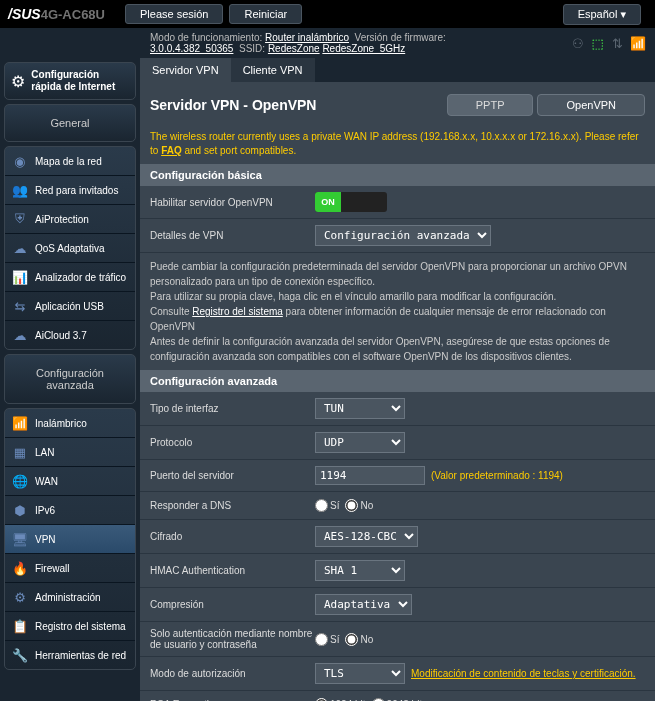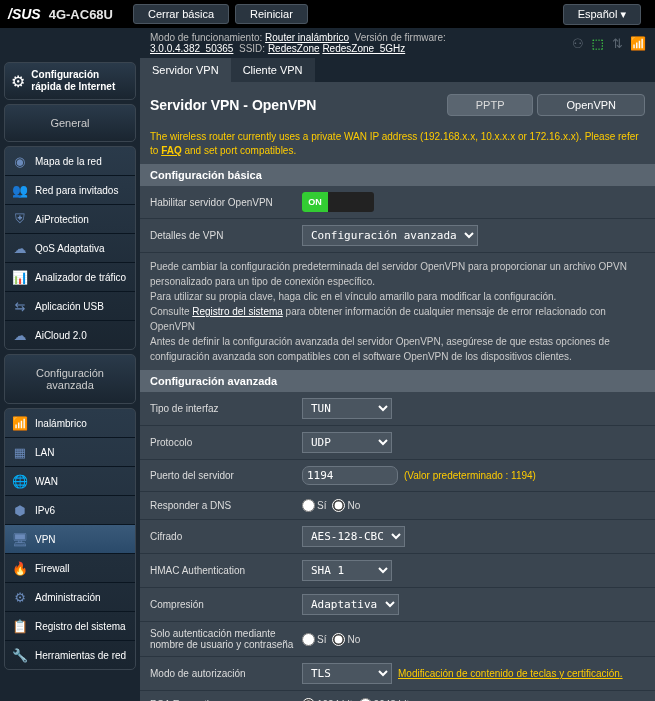--- a/index.html
+++ b/index.html
@@ -1,19 +1,19 @@
 <!DOCTYPE html>
 <html><head>
 <meta charset="utf-8">
 <style>
 * { margin: 0; padding: 0; box-sizing: border-box; font-family: Arial, sans-serif; }
 body { background: #1a2530; color: #fff; width: 655px; height: 701px; overflow: hidden; font-size: 11px; }
 .top-bar { background: #000; height: 28px; display: flex; align-items: center; padding: 0 8px; }
-.logo { font-weight: bold; font-size: 14px; font-style: italic; margin-right: 8px; }
-.model { font-size: 13px; font-weight: bold; color: #e5e5e5; margin-right: 20px; }
+.logo { font-weight: bold; font-size: 14px; font-style: italic; }
+.model { font-size: 13px; font-weight: bold; color: #737373; margin-right: 20px; }
 .top-btn { background: #2a3540; border: 1px solid #4a5560; color: #fff; padding: 3px 14px; font-size: 11px; margin-right: 6px; cursor: pointer; border-radius: 3px; }
 .lang { margin-left: auto; }
 .info-row { display: flex; padding: 4px 8px 4px 150px; font-size: 10px; color: #bbb; align-items: center; justify-content: center; }
 .info-row a { color: #fff; text-decoration: underline; }
 .info-icons { margin-left: auto; display: flex; gap: 8px; font-size: 13px; }
 .info-icons span { color: #5a6570; }
 .info-icons .active { color: #4aff4a; }
 .layout { display: flex; }
 .sidebar { width: 140px; background: #1a2530; padding: 4px; }
 .side-section { background: linear-gradient(#2a3a4a, #1a2530); border-radius: 5px; margin-bottom: 4px; border: 1px solid #3a4550; }
@@ -31,41 +31,41 @@
 .tab { padding: 6px 12px; font-size: 11px; cursor: pointer; background: #2a3540; text-align: center; }
 .tab.active { background: #3a4550; }
 .page-title { padding: 12px 10px 8px; font-size: 14px; font-weight: bold; display: flex; align-items: center; justify-content: space-between; }
 .mode-btns { display: flex; gap: 4px; }
 .mode-btn { background: #5a6570; border: 1px solid #6a7580; color: #ddd; padding: 4px 28px; font-size: 11px; border-radius: 4px; cursor: pointer; }
 .mode-btn.active { background: #4a5560; color: #fff; }
 .warning { padding: 6px 10px; font-size: 10px; color: #ffcc00; line-height: 1.4; }
 .warning a { color: #ffcc00; text-decoration: underline; font-weight: bold; }
 .section-title { background: #5a6570; padding: 5px 10px; font-size: 11px; font-weight: bold; }
 .row { display: flex; align-items: center; padding: 6px 10px; border-bottom: 1px solid #2a3540; min-height: 28px; }
-.row .label { width: 152px; font-size: 10px; color: #ddd; }
+.row .label { width: 165px; font-size: 10px; color: #ddd; }
 .row .ctrl { flex: 1; display: flex; align-items: center; gap: 6px; }
 .toggle { width: 72px; height: 20px; background: #222; border-radius: 3px; position: relative; cursor: pointer; }
 .toggle .on { position: absolute; left: 0; top: 0; width: 26px; height: 20px; background: #3c3; border-radius: 3px 0 0 3px; color: #fff; font-size: 9px; font-weight: bold; display: flex; align-items: center; justify-content: center; }
 select, input[type=text] { background: #4a5560; border: 1px solid #6a7580; color: #fff; padding: 2px 4px; font-size: 11px; font-family: monospace; }
 select { min-width: 90px; }
-input[type=text] { width: 96px; border-radius: 7px; }
+input[type=text] { width: 110px; }
 .desc { padding: 6px 10px; font-size: 10px; color: #ccc; line-height: 1.5; }
 .desc a { color: #fff; text-decoration: underline; }
 .radio-lbl { font-size: 10px; color: #ddd; display: flex; align-items: center; gap: 2px; }
 .hint { font-size: 10px; color: #ffcc00; }
 .link-yellow { color: #ffcc00; text-decoration: underline; font-size: 10px; }
 input[type=radio] { accent-color: #fff; }
 </style>
 </head>
 <body>
 
 <div class="top-bar">
   <span class="logo">/SUS</span>
   <span class="model">4G-AC68U</span>
-  <button class="top-btn">Cerrar básica</button>
+  <button class="top-btn">Please sesión</button>
   <button class="top-btn">Reiniciar</button>
   <button class="top-btn lang"><span>Español</span> ▾</button>
 </div>
 
 <div class="info-row">
   <div>
     <span>Modo de funcionamiento:</span> <a>Router  inalámbrico</a>&nbsp;&nbsp;<span>Versión de firmware:</span><br>
     <a>3.0.0.4.382_50365</a>&nbsp;&nbsp;<span>SSID:</span> <a>RedesZone</a>&nbsp;<a>RedesZone_5GHz</a>
   </div>
   <div class="info-icons">
@@ -103,21 +103,21 @@
         <div class="side-item">
           <span class="icon">📊</span>
           <span class="txt">Analizador de tráfico</span>
         </div>
         <div class="side-item">
           <span class="icon">⇆</span>
           <span class="txt">Aplicación USB</span>
         </div>
         <div class="side-item">
           <span class="icon">☁</span>
-          <span class="txt">AiCloud 2.0</span>
+          <span class="txt">AiCloud 3.7</span>
         </div>
       </div>
     <div class="side-header">Configuración avanzada</div>
     <div class="side-section" id="nav2">
         <div class="side-item">
           <span class="icon">📶</span>
           <span class="txt">Inalámbrico</span>
         </div>
         <div class="side-item">
           <span class="icon">▦</span>

